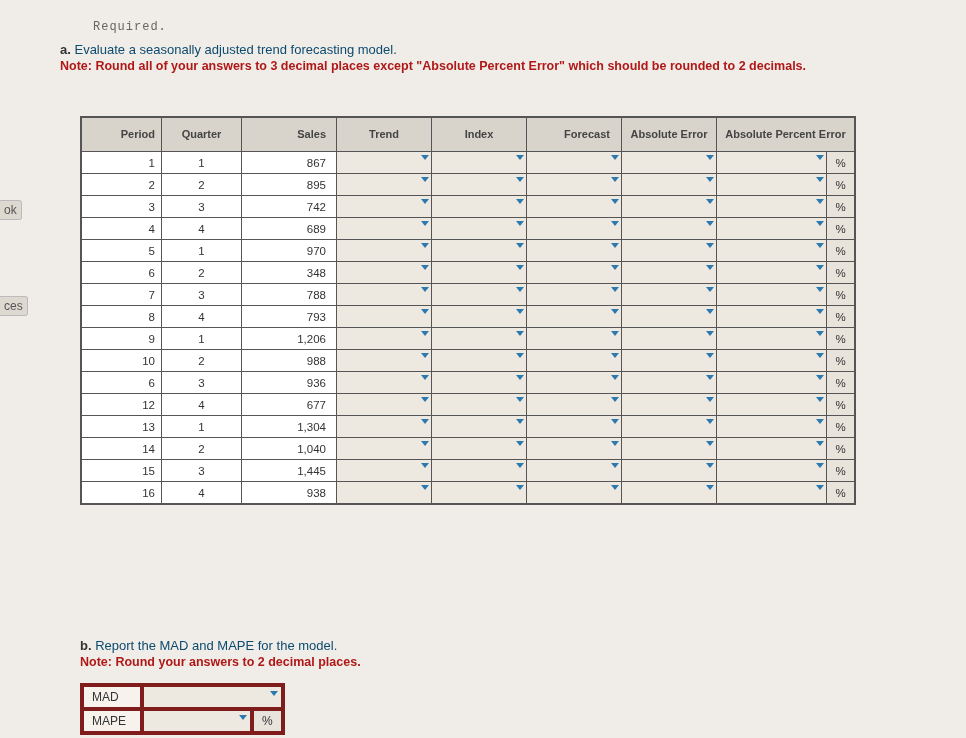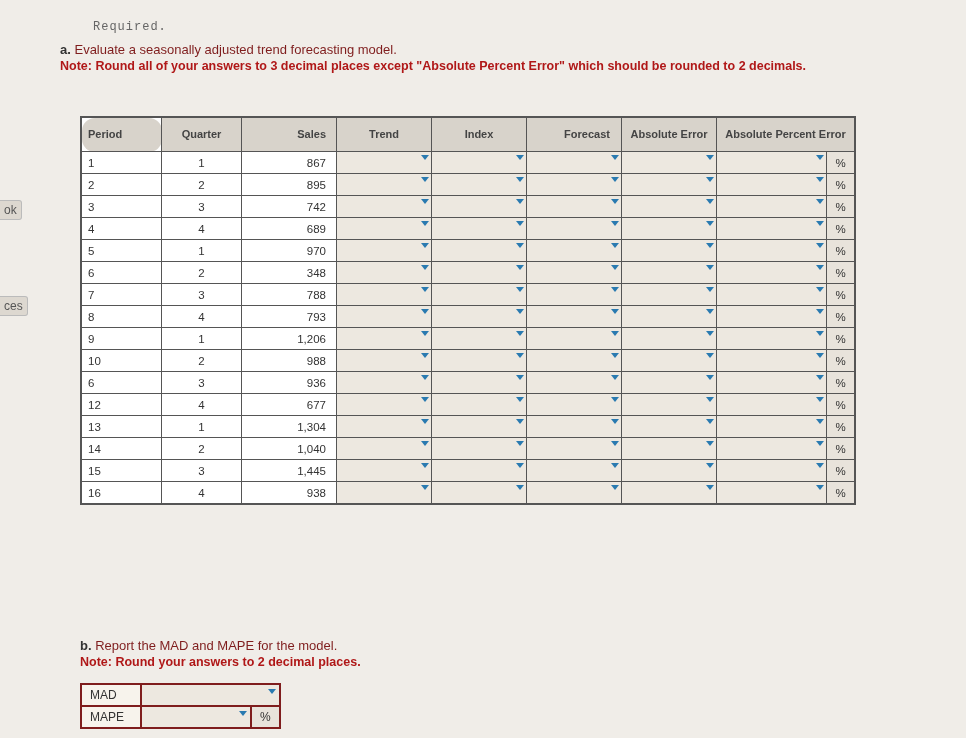--- a/index.html
+++ b/index.html
@@ -29,21 +29,21 @@
   }
   .question-block {
     margin-bottom: 25px;
   }
   .q-label {
     font-weight: bold;
     display: inline;
   }
   .q-text {
     display: inline;
-    color: #7f1d1d;
+    color: #0c4a6e;
   }
   .q-note {
     font-weight: bold;
     color: #b01818;
     margin-top: 2px;
     font-size: 12.5px;
   }
   .table-wrap {
     margin: 18px 0 40px 20px;
     background: #fff;
@@ -64,21 +64,21 @@
   }
   th {
     background: #d8d3cb;
     color: #444;
     font-weight: bold;
     text-align: center;
     height: 34px;
     font-size: 11px;
     line-height: 1.1;
   }
-  .col-period { width: 80px; text-align: left; border-radius: 13px; }
+  .col-period { width: 80px; text-align: right; }
   .col-quarter { width: 80px; text-align: center; }
   .col-sales { width: 95px; text-align: right; padding-right: 10px; }
   .col-trend { width: 95px; }
   .col-index { width: 95px; }
   .col-forecast { width: 95px; padding-left: 32px; }
   .col-abserr { width: 95px; }
   .col-ape { width: 110px; }
   .col-pct { width: 28px; text-align: center; background: #e8e3db; }
   td.inputcell {
     background: #ede8e0;
@@ -107,21 +107,21 @@
   }
   .part-b {
     margin-top: 90px;
     margin-left: 20px;
   }
   .small-table {
     margin-top: 14px;
     border-collapse: collapse;
   }
   .small-table td {
-    border: 2px solid #7f1d1d;
+    border: 4px solid #7f1d1d;
     padding: 3px 8px;
     height: 22px;
     font-size: 12px;
     background: #fff;
   }
   .small-table .lbl { width: 60px; font-weight: normal; background: #f7f3ec; }
   .small-table .val { width: 110px; position: relative; background: #ede8e0;}
   .small-table .val::after {
     content: "";
     position: absolute;

